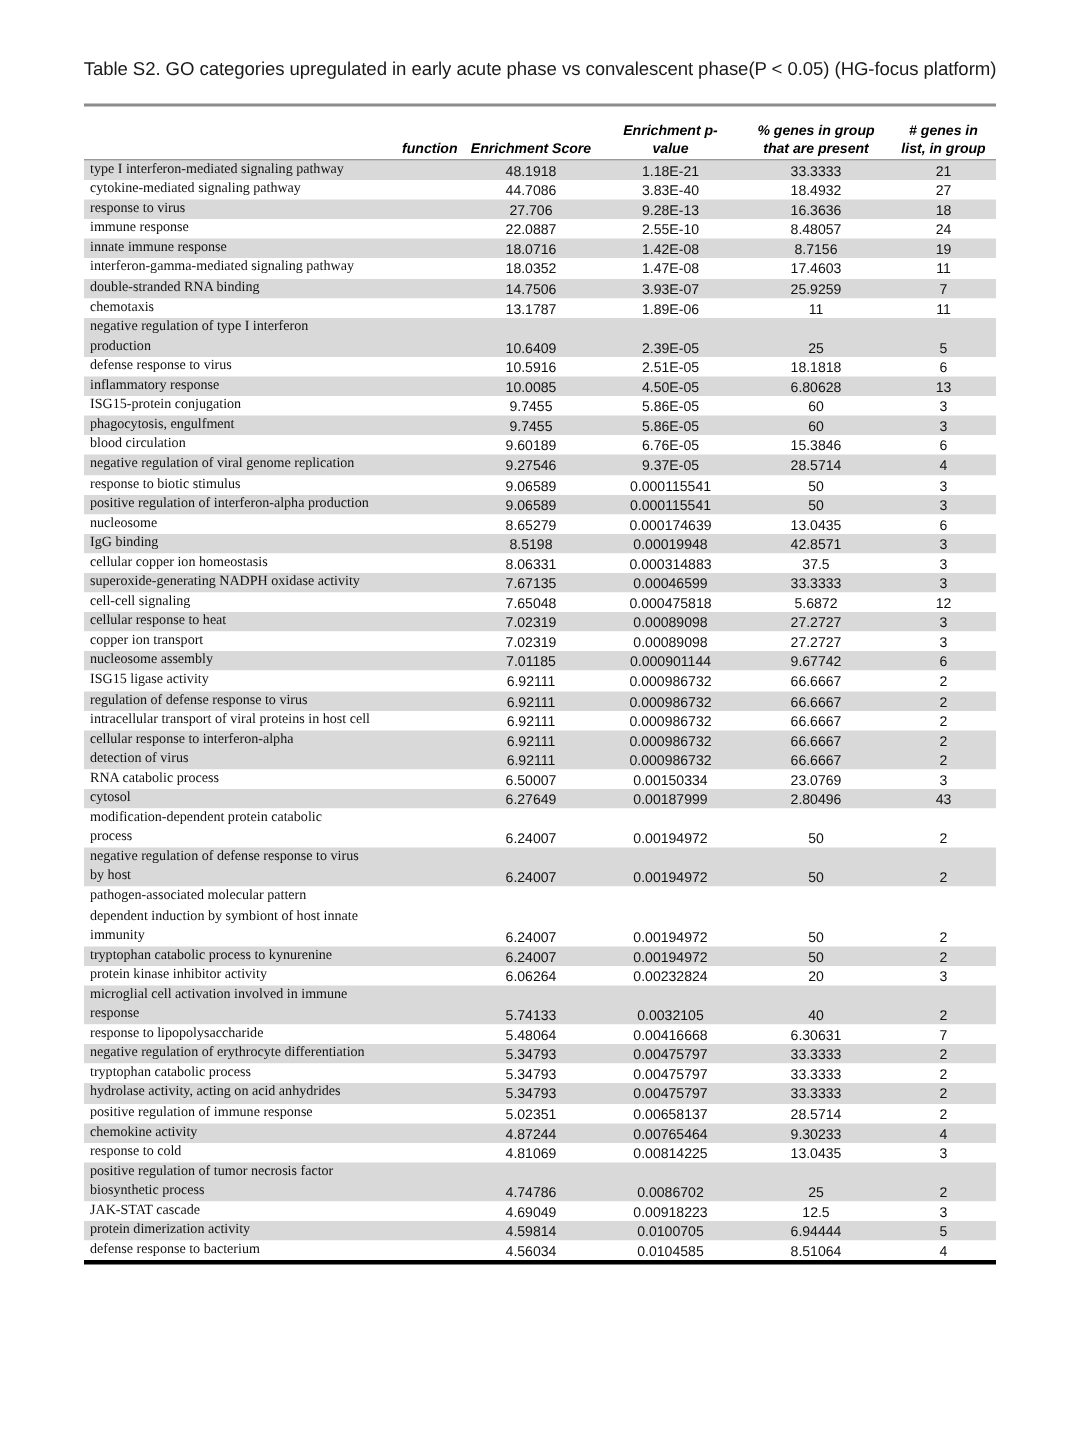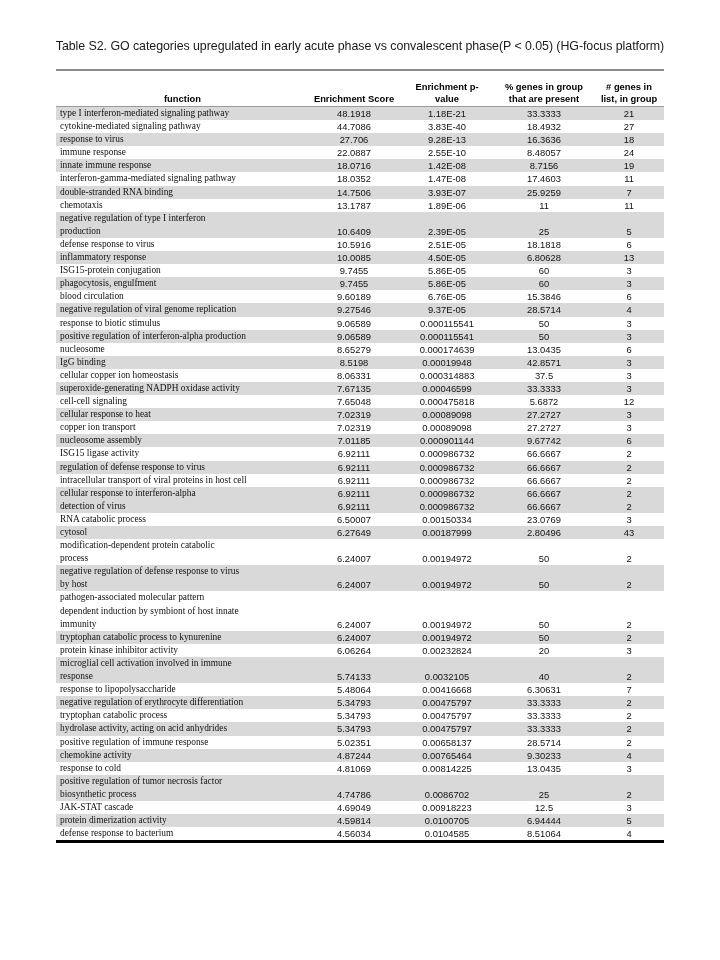--- a/index.html
+++ b/index.html
@@ -56,28 +56,29 @@
   thead th {
     font-size: 9.4px;
     font-weight: bold;
     color: #000;
     padding: 0 3px 2px 3px;
     vertical-align: bottom;
     line-height: 11.5px;
     border-bottom: 1px solid #9a9a9a;
   }
   thead th.h-func {
-    text-align: center;
+    text-align: right;
     padding-left: 4px;
   }
   thead th.h-num {
     text-align: center;
   }
   thead tr.head-main th {
     height: 30px;
+    font-style: italic;
   }
 
   tbody td {
     padding: 0px 3px;
     line-height: 13.1px;
     vertical-align: bottom;
     font-size: 9.4px;
     color: #111;
     white-space: pre-line;
   }

